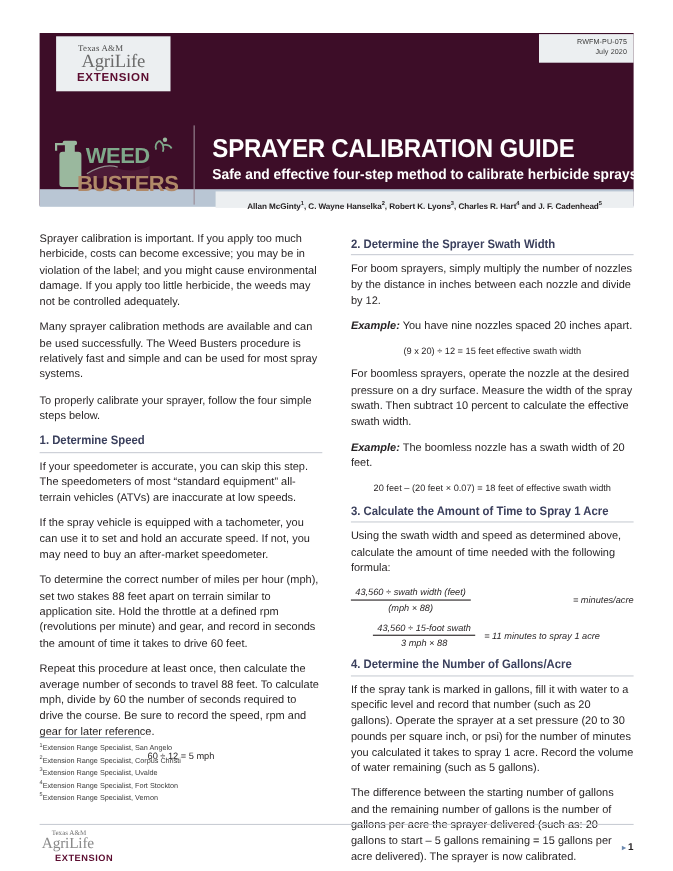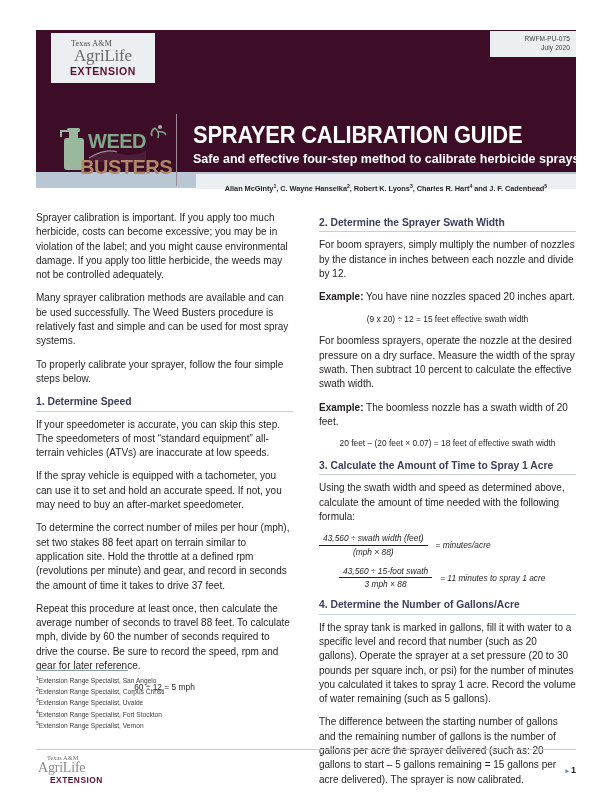--- a/index.html
+++ b/index.html
@@ -86,21 +86,21 @@
   .pubbox div {
     font-size: 6.5px;
     color: #3b3b3b;
     line-height: 1.45;
     letter-spacing: .1px;
   }
 
   
   .wb {
     position: absolute;
-    left: 56px;
+    left: 46px;
     top: 122px;
     width: 118px;
     height: 58px;
   }
   .wb svg { display: block; }
   .divider-v {
     position: absolute;
     left: 176px;
     top: 114px;
     width: 1px;
@@ -182,35 +182,35 @@
     transform-origin: left center;
     white-space: nowrap;
     padding-bottom: 3px;
   }
   .section-rule {
     height: 1px;
     background: #c9cdd4;
     margin: 0 0 6px 0;
   }
 
-  .example-lead { font-weight: bold; }
+  .example-lead { font-weight: bold; font-style: italic; }
 
   .formula {
     margin: 2px 0 10px 0;
     text-align: center;
     font-size: 8.4px;
     color: #231f20;
     line-height: 1.3;
   }
 
   
   .frac-row {
     display: flex;
     align-items: center;
-    justify-content: flex-start;
+    justify-content: space-between;
     margin: 5px 0 9px 0;
     font-style: italic;
     font-size: 8.4px;
   }
   .frac-row.indent { justify-content: flex-start; padding-left: 20px; }
   .frac {
     display: inline-flex;
     flex-direction: column;
     align-items: center;
     text-align: center;
@@ -351,21 +351,21 @@
 <div class="col col-left">
   <p class="body">Sprayer calibration is important. If you apply too much herbicide, costs can become excessive; you may be in violation of the label; and you might cause environmental damage. If you apply too little herbicide, the weeds may not be controlled adequately.</p>
   <p class="body">Many sprayer calibration methods are available and can be used successfully. The Weed Busters procedure is relatively fast and simple and can be used for most spray systems.</p>
   <p class="body">To properly calibrate your sprayer, follow the four simple steps below.</p>
 
   <h2 class="section">1. Determine Speed</h2>
   <div class="section-rule"></div>
 
   <p class="body">If your speedometer is accurate, you can skip this step. The speedometers of most “standard equipment” all-terrain vehicles (ATVs) are inaccurate at low speeds.</p>
   <p class="body">If the spray vehicle is equipped with a tachometer, you can use it to set and hold an accurate speed. If not, you may need to buy an after-market speedometer.</p>
-  <p class="body">To determine the correct number of miles per hour (mph), set two stakes 88 feet apart on terrain similar to application site. Hold the throttle at a defined rpm (revolutions per minute) and gear, and record in seconds the amount of time it takes to drive 37 feet.</p>
+  <p class="body">To determine the correct number of miles per hour (mph), set two stakes 88 feet apart on terrain similar to application site. Hold the throttle at a defined rpm (revolutions per minute) and gear, and record in seconds the amount of time it takes to drive 60 feet.</p>
   <p class="body">Repeat this procedure at least once, then calculate the average number of seconds to travel 88 feet. To calculate mph, divide by 60 the number of seconds required to drive the course. Be sure to record the speed, rpm and gear for later reference.</p>
 
   <div class="formula">60 ÷ 12 = 5 mph</div>
 </div>
 
 <div class="col col-right">
   <h2 class="section">2. Determine the Sprayer Swath Width</h2>
   <div class="section-rule"></div>
   <p class="body">For boom sprayers, simply multiply the number of nozzles by the distance in inches between each nozzle and divide by 12.</p>
 

